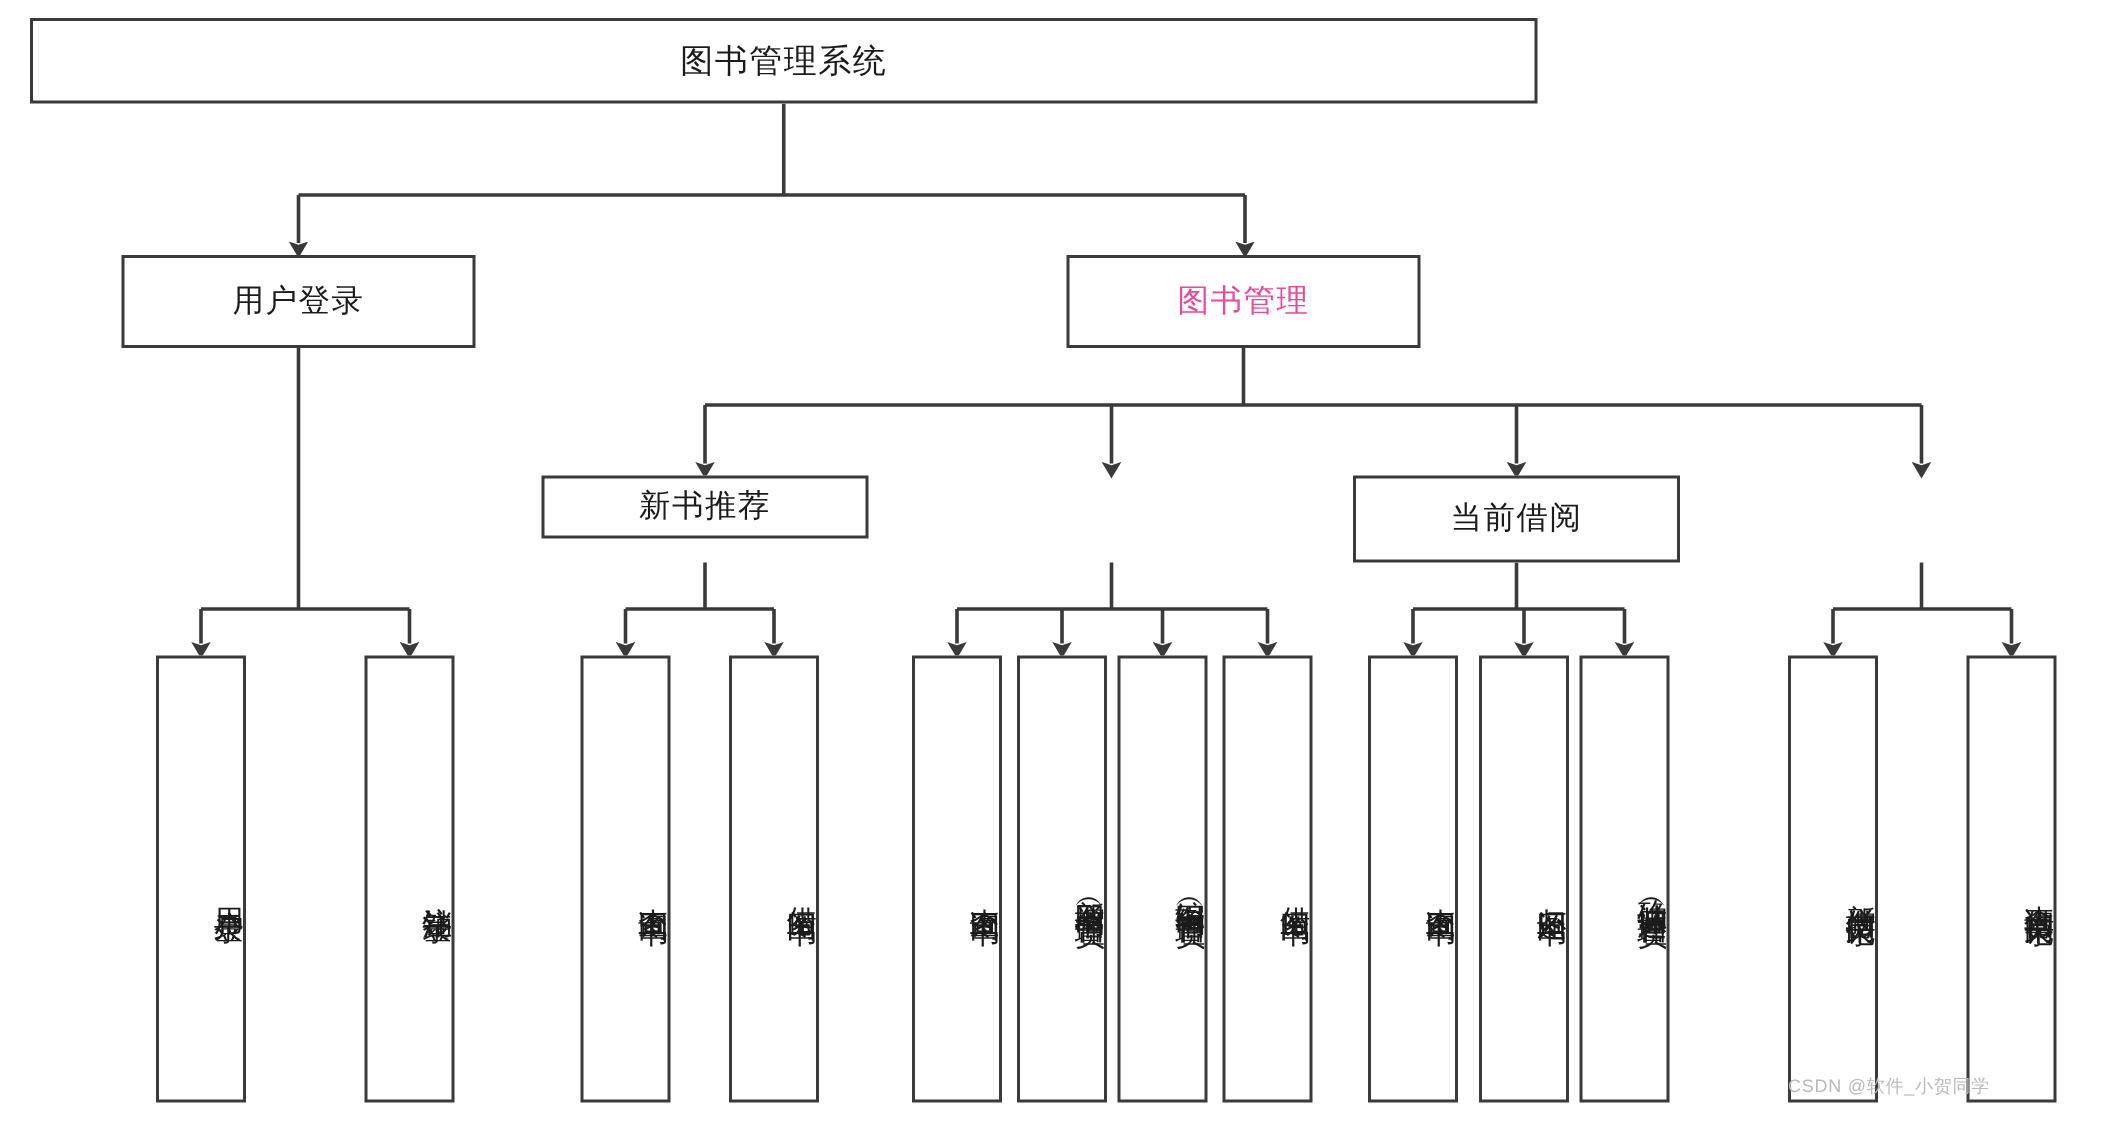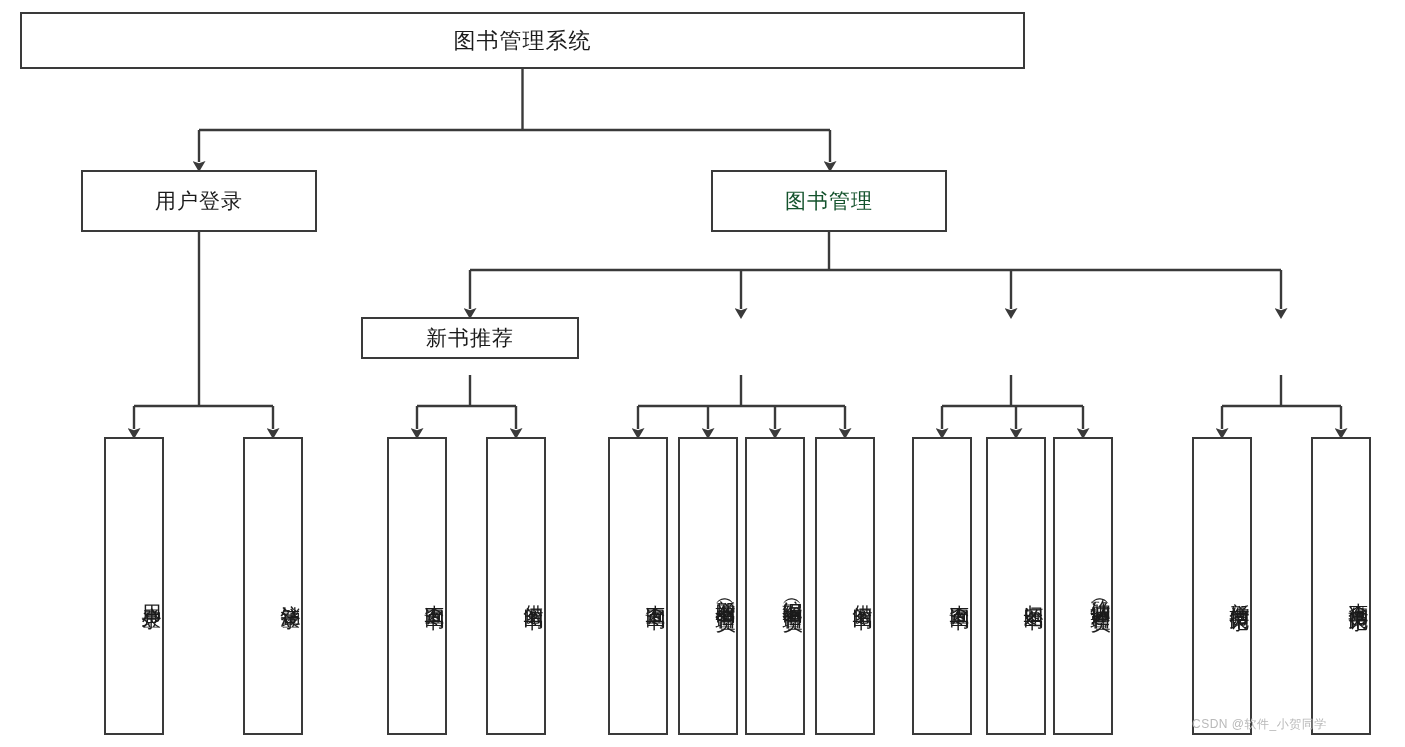--- a/index.html
+++ b/index.html
@@ -127,26 +127,29 @@
     </g>
   </svg>
 
   <div class="node root" style="left: 20px; top: 12px; width: 1005px; height: 57px; border-color: rgb(58, 58, 58); background: rgb(255, 255, 255); color: rgb(27, 27, 27);">
     <span>图书管理系统</span>
   </div>
 
   <div class="node horiz" style="left: 81px; top: 170px; width: 236px; height: 62px; border-color: rgb(58, 58, 58); background: rgb(255, 255, 255); color: rgb(27, 27, 27);">
     <span>用户登录</span>
   </div>
-  <div class="node horiz" style="left: 711px; top: 170px; width: 236px; height: 62px; border-color: rgb(58, 58, 58); background: rgb(255, 255, 255); color: #14532d;">
+  <div class="node horiz" style="left: 711px; top: 170px; width: 236px; height: 62px; border-color: rgb(58, 58, 58); background: rgb(255, 255, 255); color: #ec4899;">
     <span>图书管理</span>
   </div>
 
   <div class="node horiz" style="left: 361px; top: 317px; width: 218px; height: 42px; border-color: rgb(58, 58, 58); background: rgb(255, 255, 255); color: rgb(27, 27, 27);">
     <span>新书推荐</span>
+  </div>
+  <div class="node horiz" style="left: 902px; top: 317px; width: 218px; height: 58px; border-color: rgb(58, 58, 58); background: rgb(255, 255, 255); color: rgb(27, 27, 27);">
+    <span>当前借阅</span>
   </div>
 
   <div class="node vert" style="left: 104px; top: 437px; width: 60px; height: 298px; border-color: rgb(58, 58, 58); background: rgb(255, 255, 255); color: rgb(27, 27, 27);">
     <span class="vlabel">用户登录</span>
   </div>
   <div class="node vert" style="left: 243px; top: 437px; width: 60px; height: 298px; border-color: rgb(58, 58, 58); background: rgb(255, 255, 255); color: rgb(27, 27, 27);">
     <span class="vlabel">注销登录</span>
   </div>
   <div class="node vert" style="left: 387px; top: 437px; width: 60px; height: 298px; border-color: rgb(58, 58, 58); background: rgb(255, 255, 255); color: rgb(27, 27, 27);">
     <span class="vlabel">查询图书</span>

